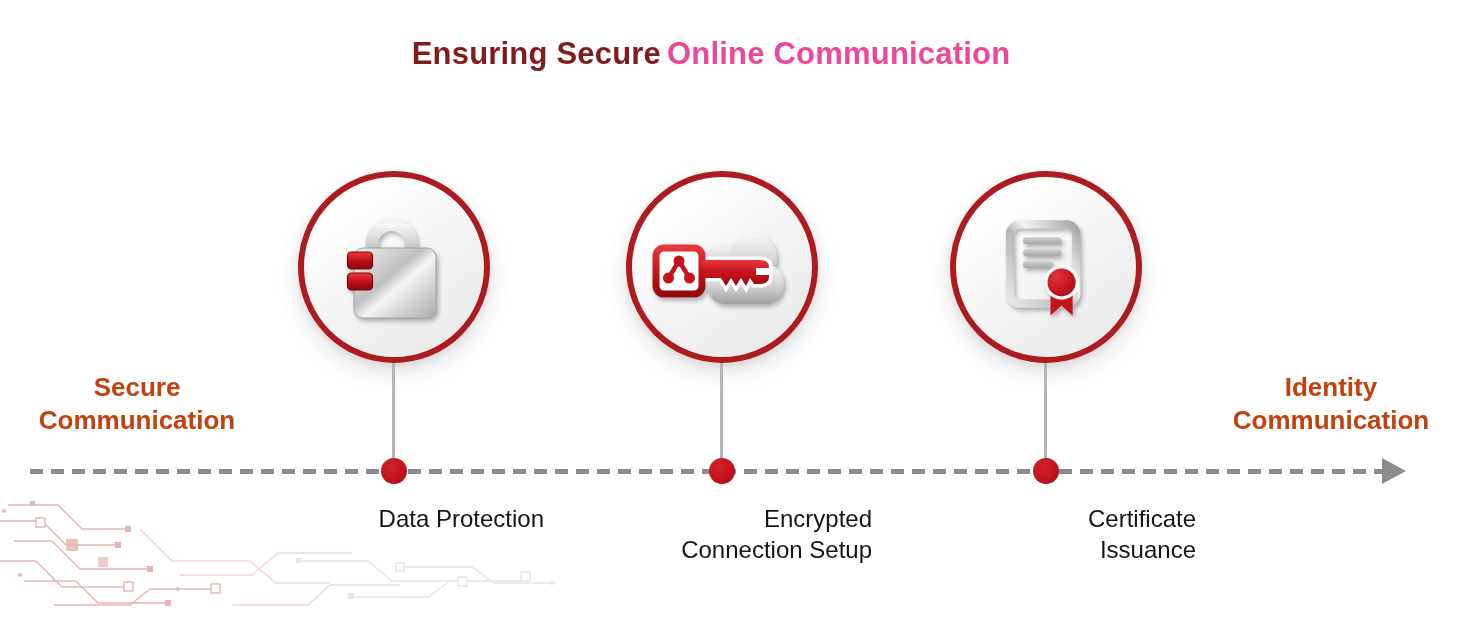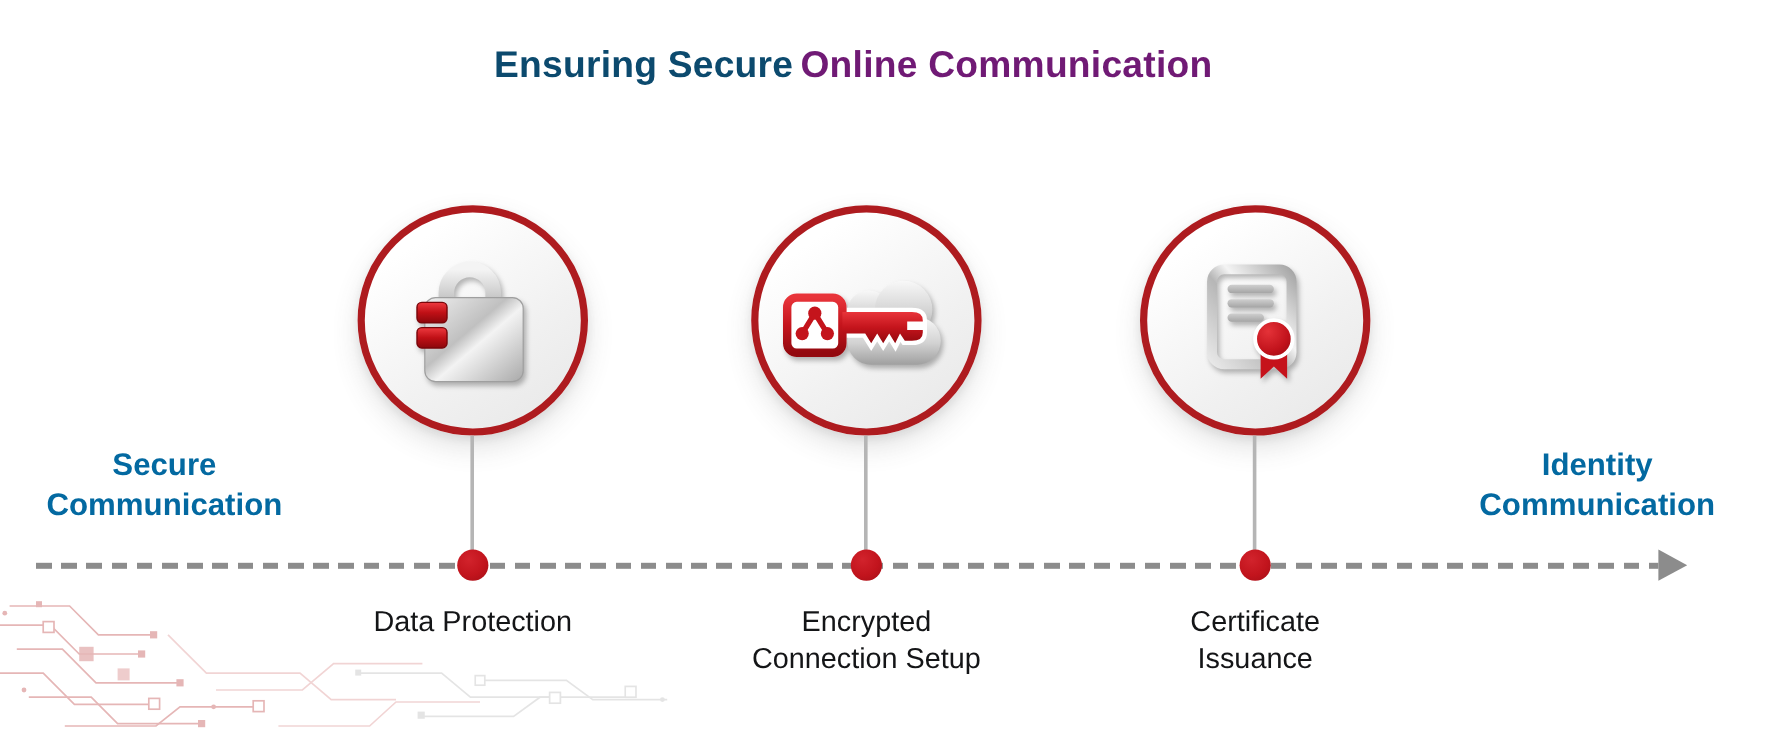--- a/index.html
+++ b/index.html
@@ -5,57 +5,57 @@
   html,body{margin:0;padding:0;background:#ffffff;}
   .canvas{
     position:relative; width:1483px; height:620px; background:#ffffff;
     font-family:"Liberation Sans", sans-serif; overflow:hidden;
   }
   
   .title{
     position:absolute; top:36px; left:0; width:1422px; text-align:center;
     font-size:31px; font-weight:700; letter-spacing:.2px; white-space:nowrap;
   }
-  .title .prefix{color:#0c4a6e; margin-right:6px;}
-  .title .highlight{color:#701a75;}
+  .title .prefix{color:#7f1d1d; margin-right:6px;}
+  .title .highlight{color:#ec4899;}
 
   
   .axis{
     position:absolute; left:30px; top:469px; width:1352px; height:4.5px;
     background:repeating-linear-gradient(90deg,#8c8c8c 0 13px,transparent 13px 21px);
   }
   .axis-arrow{
     position:absolute; left:1382px; top:458px; width:0; height:0;
     border-left:24px solid #8c8c8c; border-top:13px solid transparent; border-bottom:13px solid transparent;
   }
 
   
   .endpoint{
     position:absolute; top:371px; width:260px; text-align:center;
-    font-size:26px; font-weight:600; color:#0369a1; line-height:33px; white-space:pre-line;
+    font-size:26px; font-weight:600; color:#c2410c; line-height:33px; white-space:pre-line;
   }
   .endpoint.start{left:7px;}
   .endpoint.end{left:1201px;}
 
   
   .step{position:absolute; top:171px; width:192px; height:400px;}
   .step.s1{left:298px;} .step.s2{left:626px;} .step.s3{left:950px;}
   .circle{
     position:absolute; left:0; top:0; width:180px; height:180px;
     border:6px solid #ae1b1f; border-radius:50%;
     background:linear-gradient(145deg,#ffffff 18%,#f1f1f1 62%,#e7e7e7 100%);
     box-shadow:0 10px 22px rgba(80,80,80,.16), 0 3px 8px rgba(0,0,0,.08);
   }
   .connector{position:absolute; left:94px; top:192px; width:3px; height:107px; background:#b5b5b5;}
   .dot{
     position:absolute; left:83px; top:287px; width:26px; height:26px; border-radius:50%;
     background:radial-gradient(circle at 38% 32%,#d2232c 0%,#c2141d 55%,#a30e16 100%);
   }
   .step-label{
-    position:absolute; top:332px; left:-54px; width:300px; text-align:center;
+    position:absolute; top:332px; left:-54px; width:300px; text-align:right;
     font-size:24px; font-weight:500; color:#141517; line-height:31px; white-space:pre-line;
   }
   .icon{position:absolute; filter:drop-shadow(2px 3px 2px rgba(0,0,0,.28));}
   .s1 .icon{left:48px; top:31px;}
   .s2 .icon{left:24px; top:51px;}
   .s3 .icon{left:49px; top:47px;}
 
   
   .circuit{position:absolute; left:0; top:483px; width:560px; height:137px;}
 </style>

